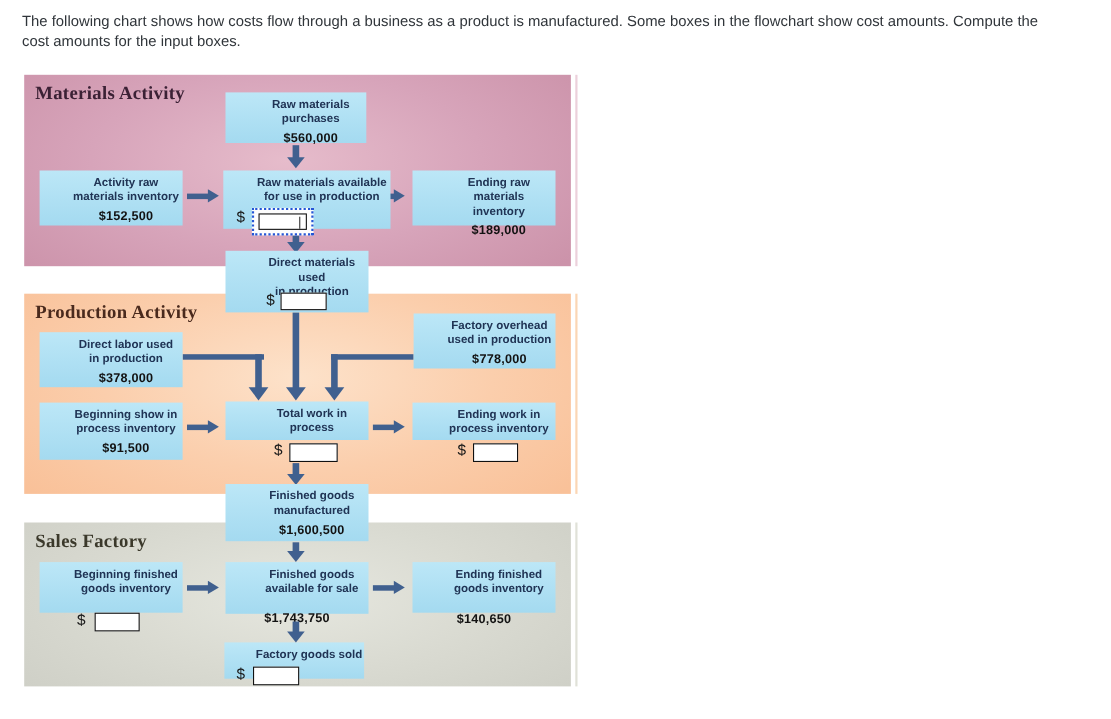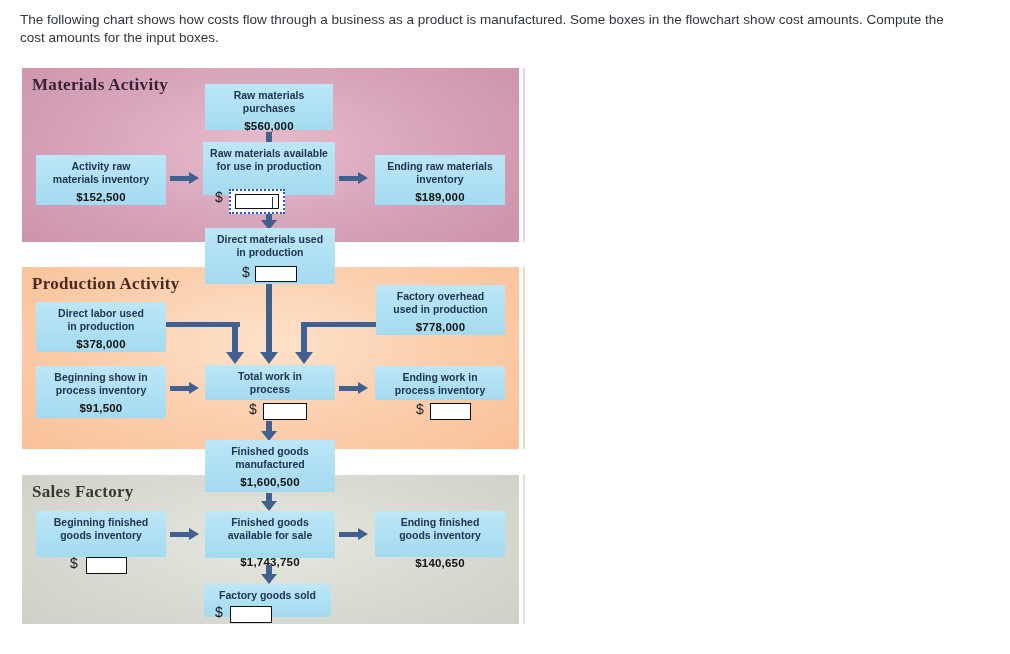--- a/index.html
+++ b/index.html
@@ -14,21 +14,21 @@
   .band-edge{position:absolute;left:523px;width:2px;}
   .edge-m{top:68px;height:174px;background:#ecd0db;}
   .edge-p{top:267px;height:182px;background:#fbd6b4;}
   .edge-s{top:475px;height:149px;background:#e0e1d8;}
 
   .stitle{position:absolute;margin:0;font-family:"Liberation Serif",serif;font-weight:700;font-size:17px;letter-spacing:.3px;}
   .t-m{left:32px;top:75px;color:#3b2135;}
   .t-p{left:32px;top:274px;color:#4a2a1d;}
   .t-s{left:32px;top:482px;color:#3b392b;}
 
-  .node{position:absolute;background:linear-gradient(180deg,#bce7f7 0%,#a4daf0 100%);box-sizing:border-box;text-align:center;color:#203455;font-weight:700;font-size:10.5px;line-height:13px;padding-top:5px;z-index:3;}
+  .node{position:absolute;background:linear-gradient(180deg,#bce7f7 0%,#a4daf0 100%);box-sizing:border-box;text-align:center;color:#203455;font-weight:700;font-size:10.5px;line-height:13px;padding-top:5px;z-index:3;padding-left:27px;}
   .node .amount{margin-top:5px;color:#121212;font-size:11.5px;letter-spacing:.2px;}
 
   .amount-below{position:absolute;font-weight:700;font-size:11.5px;color:#121212;letter-spacing:.2px;text-align:center;z-index:4;}
 
   .sh{position:absolute;background:#40608f;z-index:2;}
   .hd{position:absolute;width:0;height:0;z-index:2;}
   .hd-r{border-top:6px solid transparent;border-bottom:6px solid transparent;border-left:10px solid #40608f;}
   .hd-d{border-left:8px solid transparent;border-right:8px solid transparent;border-top:10px solid #40608f;}
   .hd-d-big{border-left:9px solid transparent;border-right:9px solid transparent;border-top:12px solid #40608f;}
   .top-arrow{z-index:5;}
@@ -100,21 +100,21 @@
     <div>purchases</div>
     <div class="amount">$560,000</div>
   </div>
 
   <div class="node" style="left:36px;top:155px;width:130px;height:50px">
     <div>Activity raw</div>
     <div>materials inventory</div>
     <div class="amount">$152,500</div>
   </div>
 
-  <div class="node" style="left:203px;top:142px;width:132px;height:53px">
+  <div class="node" style="left:203px;top:155px;width:152px;height:53px">
     <div>Raw materials available</div>
     <div>for use in production</div>
   </div>
 
   <div class="node" style="left:375px;top:155px;width:130px;height:50px">
     <div>Ending raw materials</div>
     <div>inventory</div>
     <div class="amount">$189,000</div>
   </div>
 

